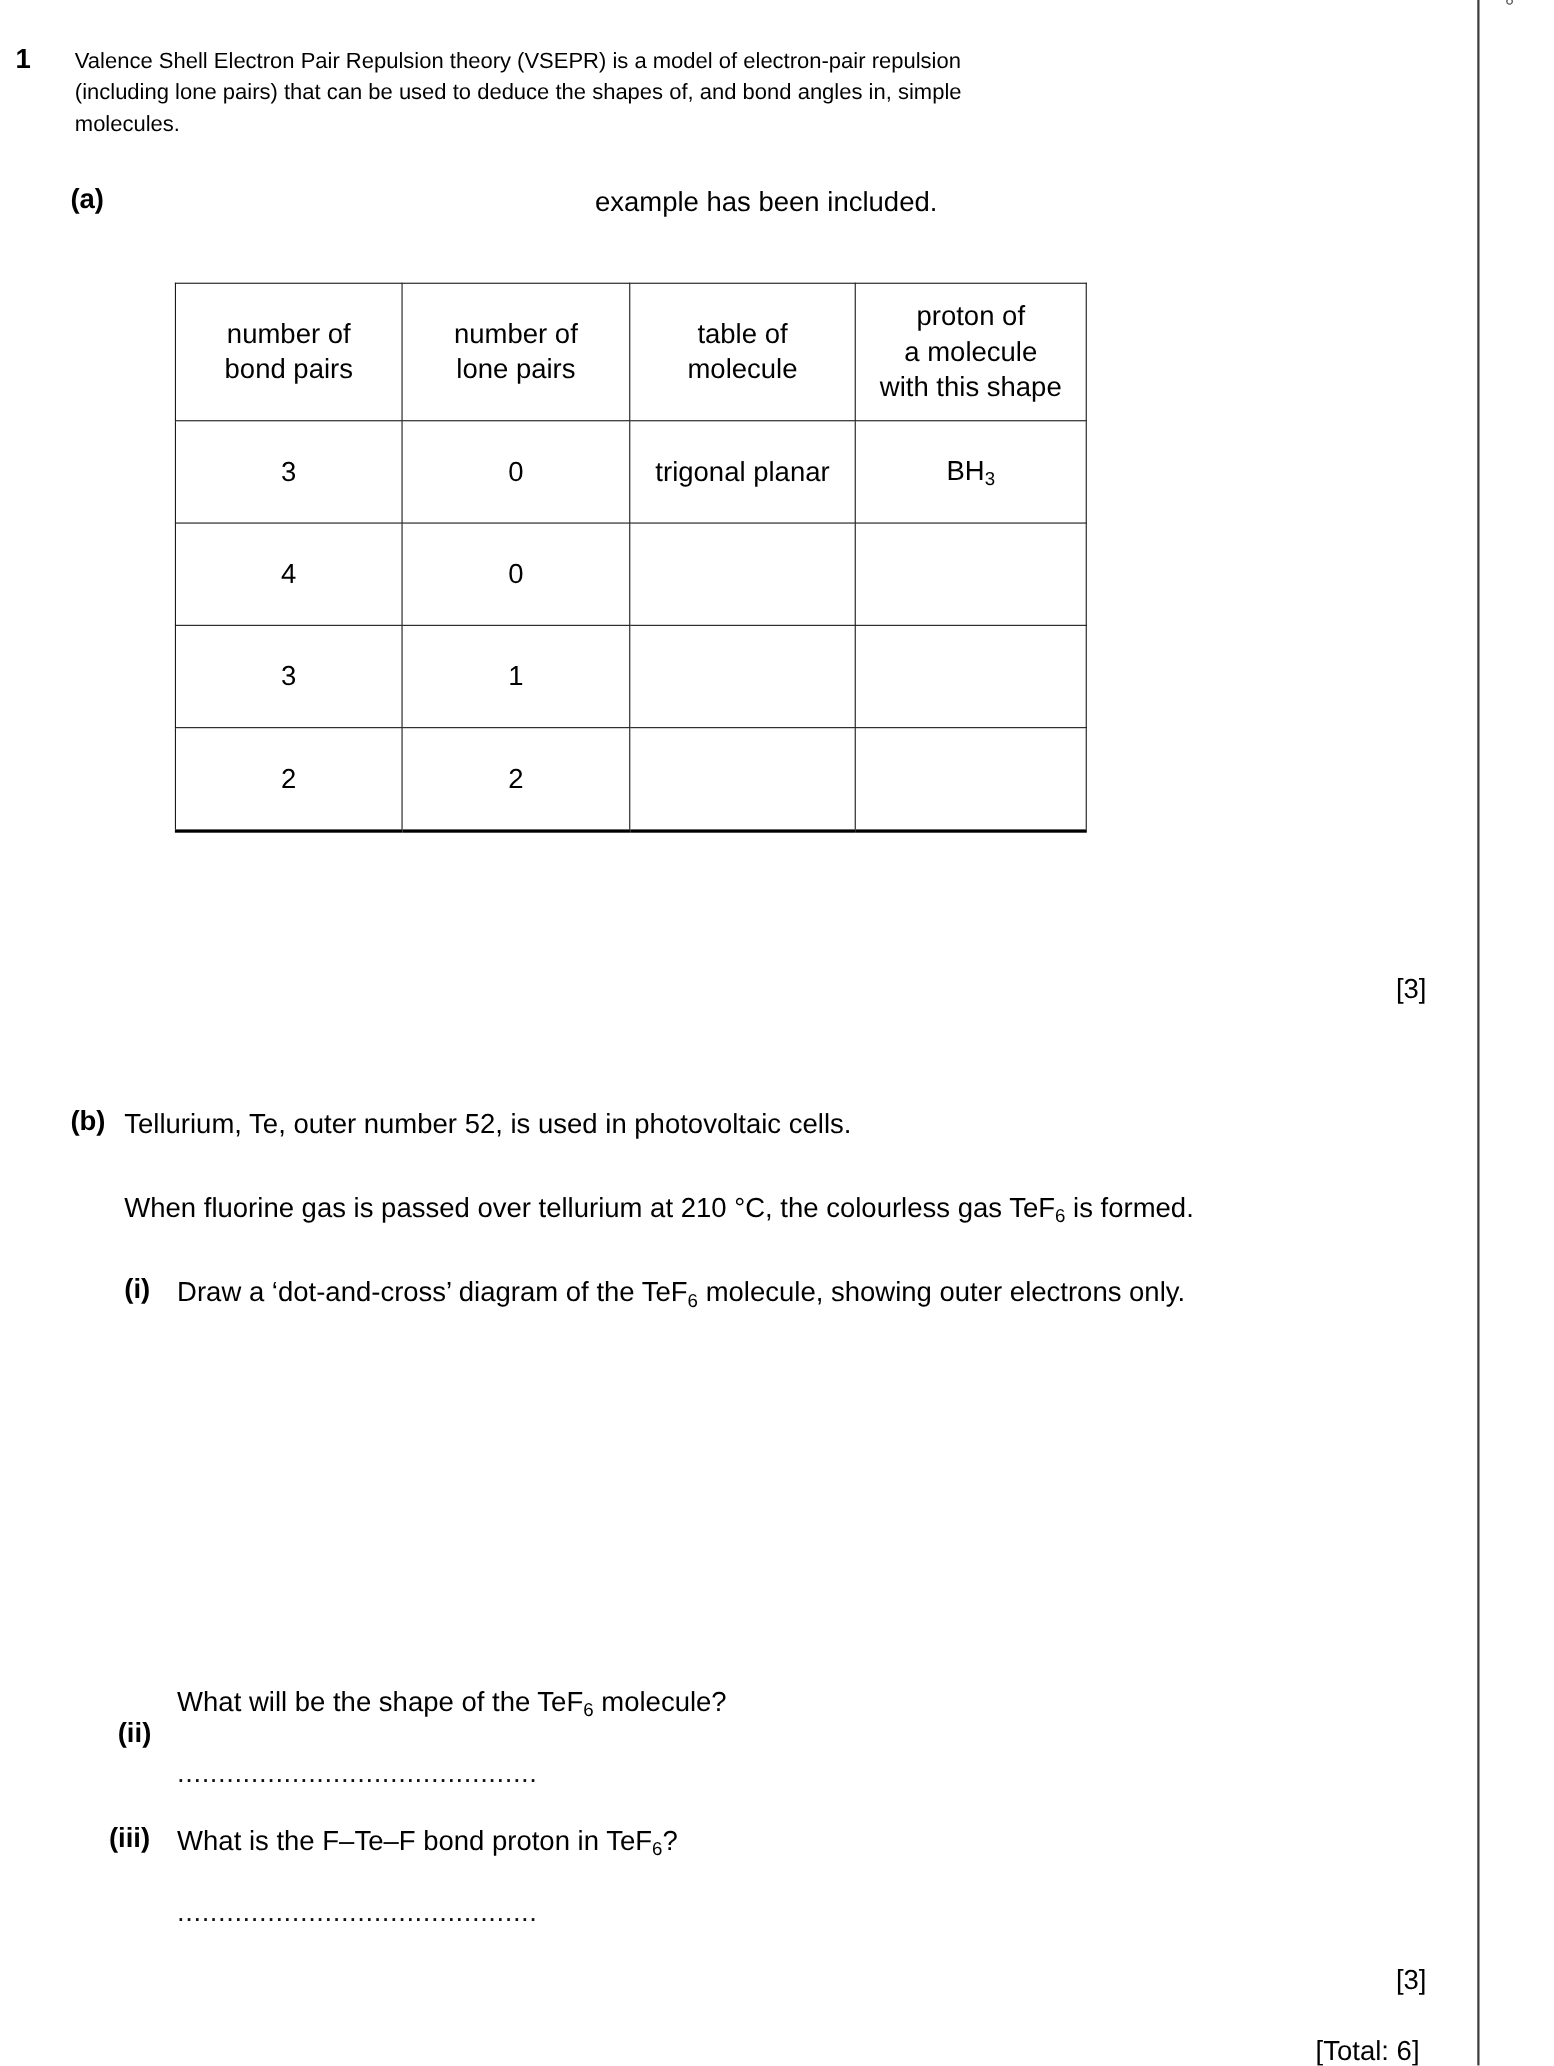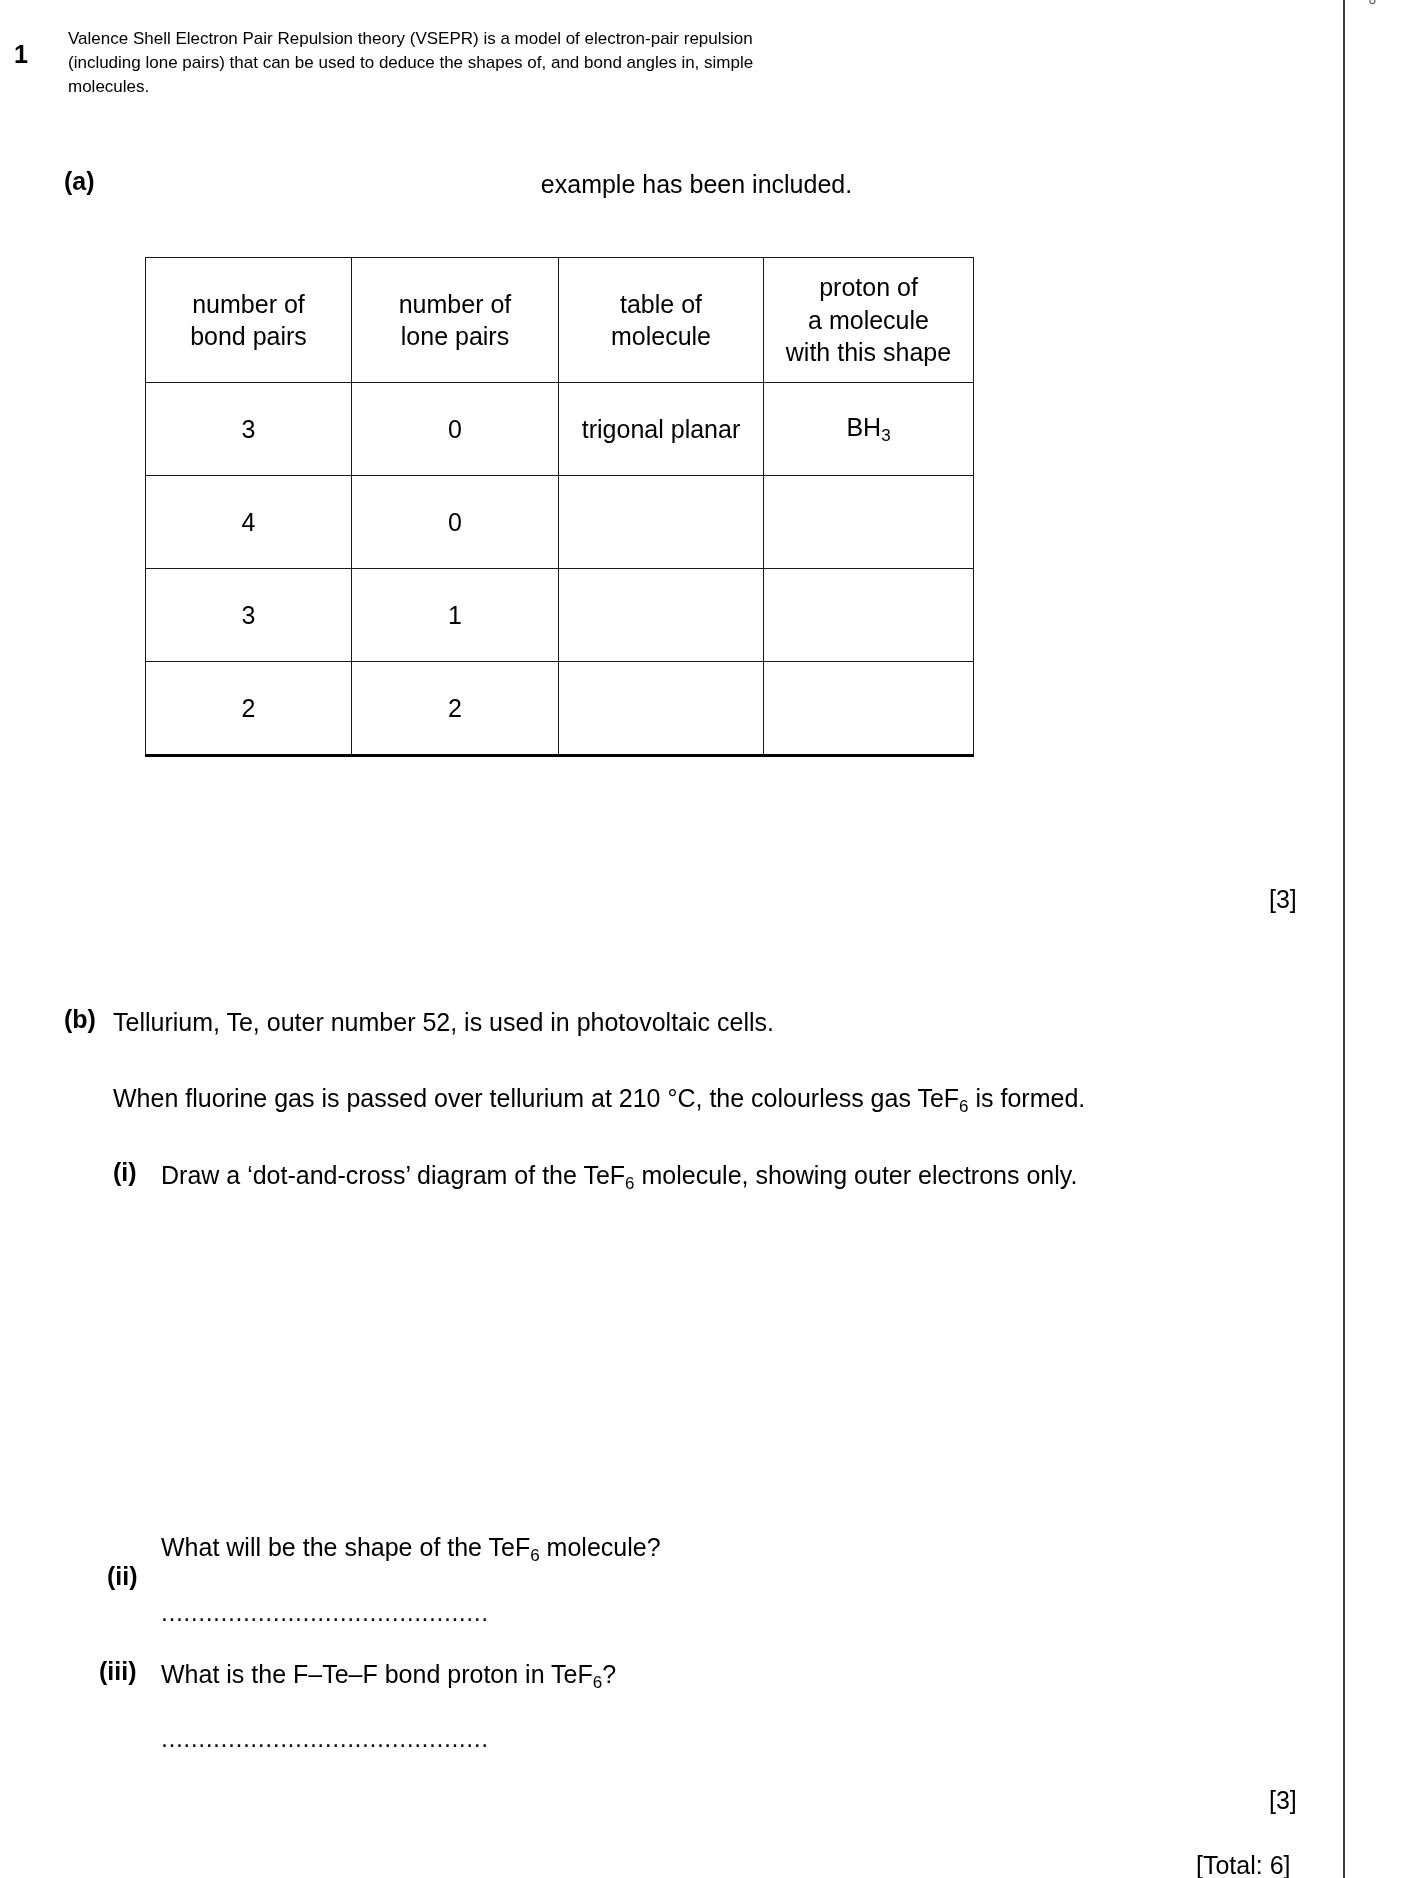--- a/index.html
+++ b/index.html
@@ -53,23 +53,23 @@
   .q-number {
     position: absolute;
     left: 14px;
     top: 40px;
     font-weight: bold;
     font-size: 25px;
   }
   .q-stem {
     position: absolute;
     left: 68px;
-    top: 27px;
+    top: 42px;
     width: 1212px;
-    font-size: 17px;
+    font-size: 20px;
     line-height: 1.42;
     text-align: justify;
   }
   .q-stem .lastline { text-align: left; }
 
   .part-label {
     position: absolute;
     font-weight: bold;
     font-size: 25px;
   }
@@ -79,21 +79,21 @@
     line-height: 1.42;
   }
 
   .a-label { left: 64px; top: 167px; }
   .a-text  { left: 113px; top: 167px; width: 1167px; text-align: justify; }
   .a-text .lastline { text-align: center; }
 
   
   .vsepr-table {
     position: absolute;
-    left: 145px;
+    left: 159px;
     top: 257px;
     width: 828px;
     border-collapse: collapse;
     table-layout: fixed;
   }
   .vsepr-table td, .vsepr-table th {
     border: 1px solid #1a1a1a;
     text-align: center;
     vertical-align: middle;
     font-size: 25px;

